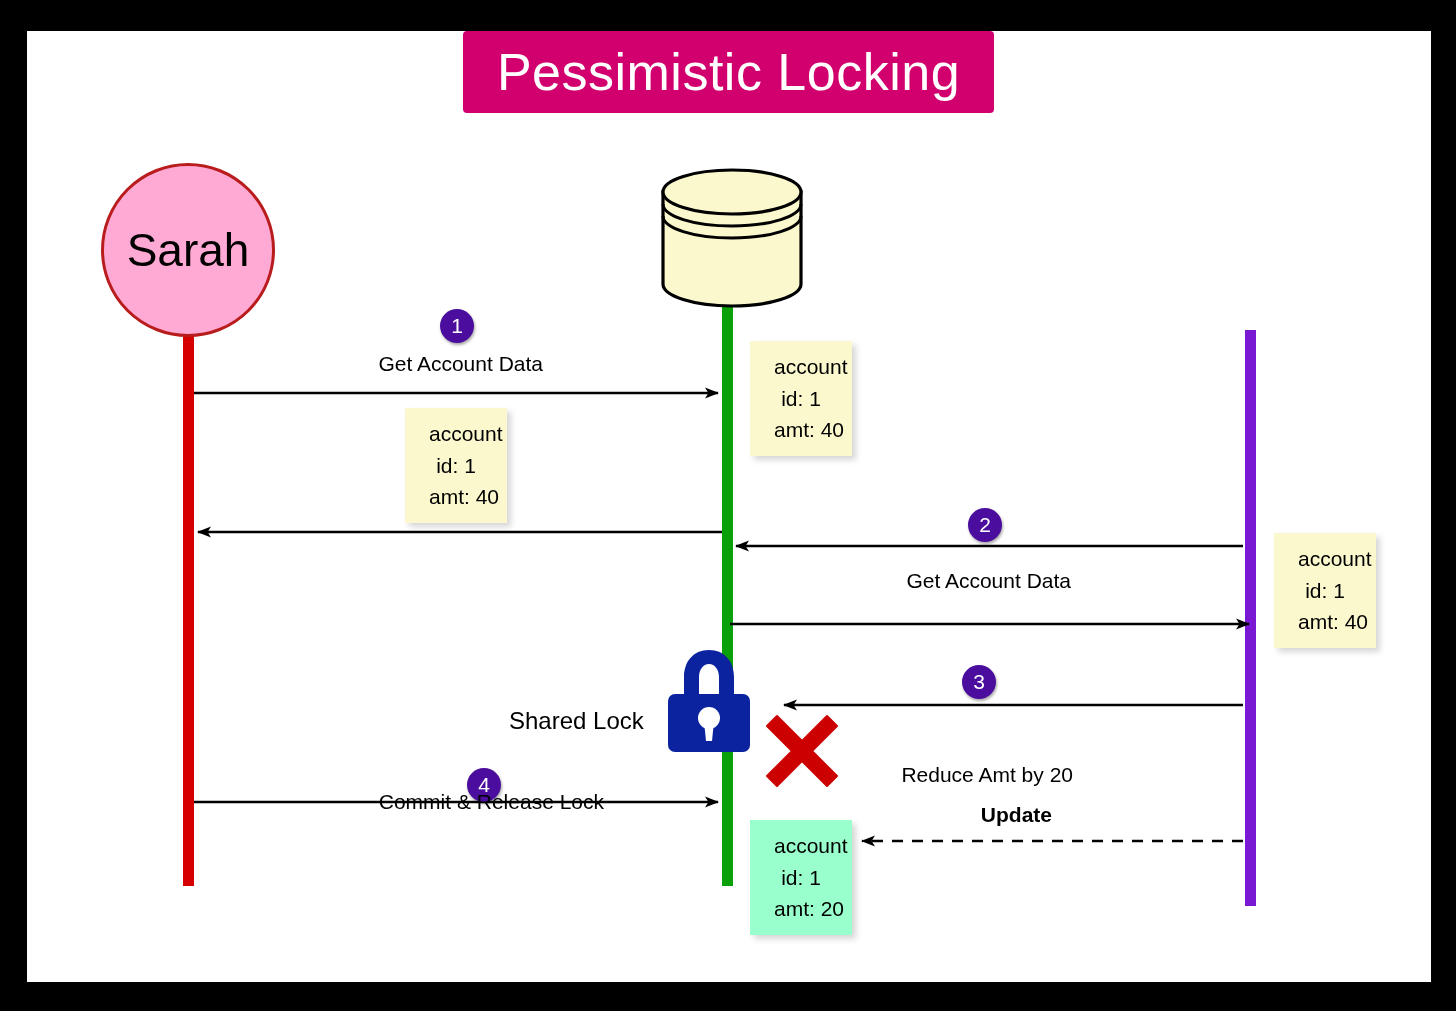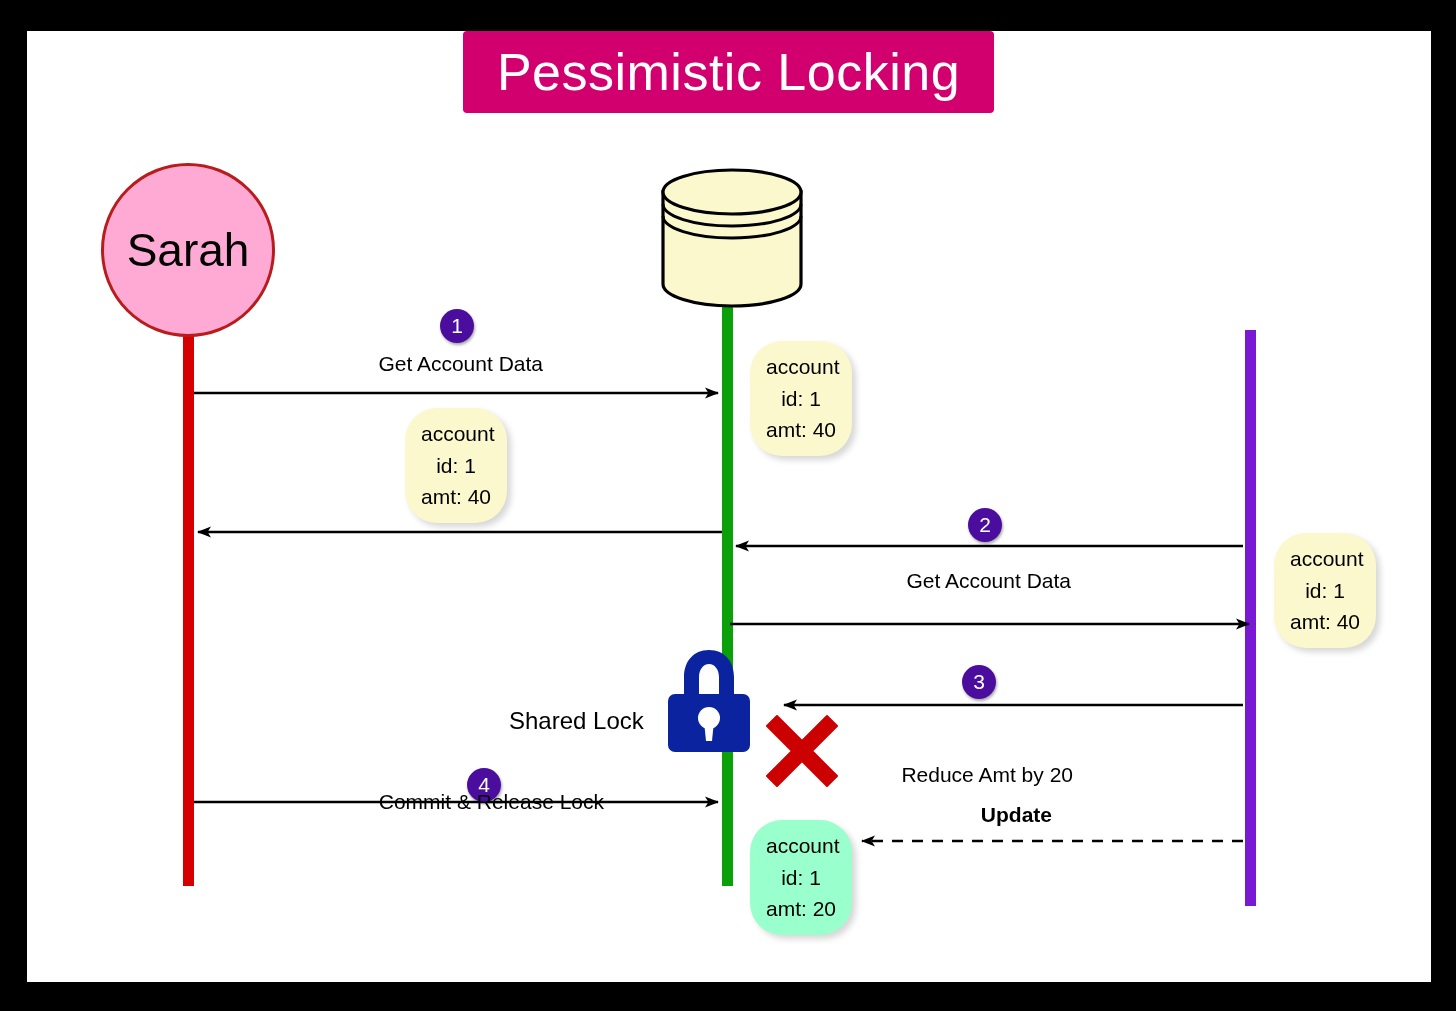--- a/index.html
+++ b/index.html
@@ -105,27 +105,26 @@
     font-size: 21px;
     color: #000000;
     white-space: nowrap;
     text-align: right;
   }
   .msg-label.two-line { white-space: normal; line-height: 1.6; width: 240px; }
 
   
   .sticky {
     box-sizing: border-box;
-    padding: 10px 16px;
+    padding: 10px 24px;
     font-size: 21px;
     color: #000000;
     text-align: center;
     line-height: 1.5;
     box-shadow: 4px 4px 6px rgba(0,0,0,0.16);
-    border-radius: 32px;
   }
   .sticky.yellow { background: #fbf8cd; }
   .sticky.green  { background: #99ffcc; }
   .sticky div { white-space: nowrap; }
 
   
   #shared-lock-label {
     font-size: 24px;
     color: #000000;
     white-space: nowrap;

